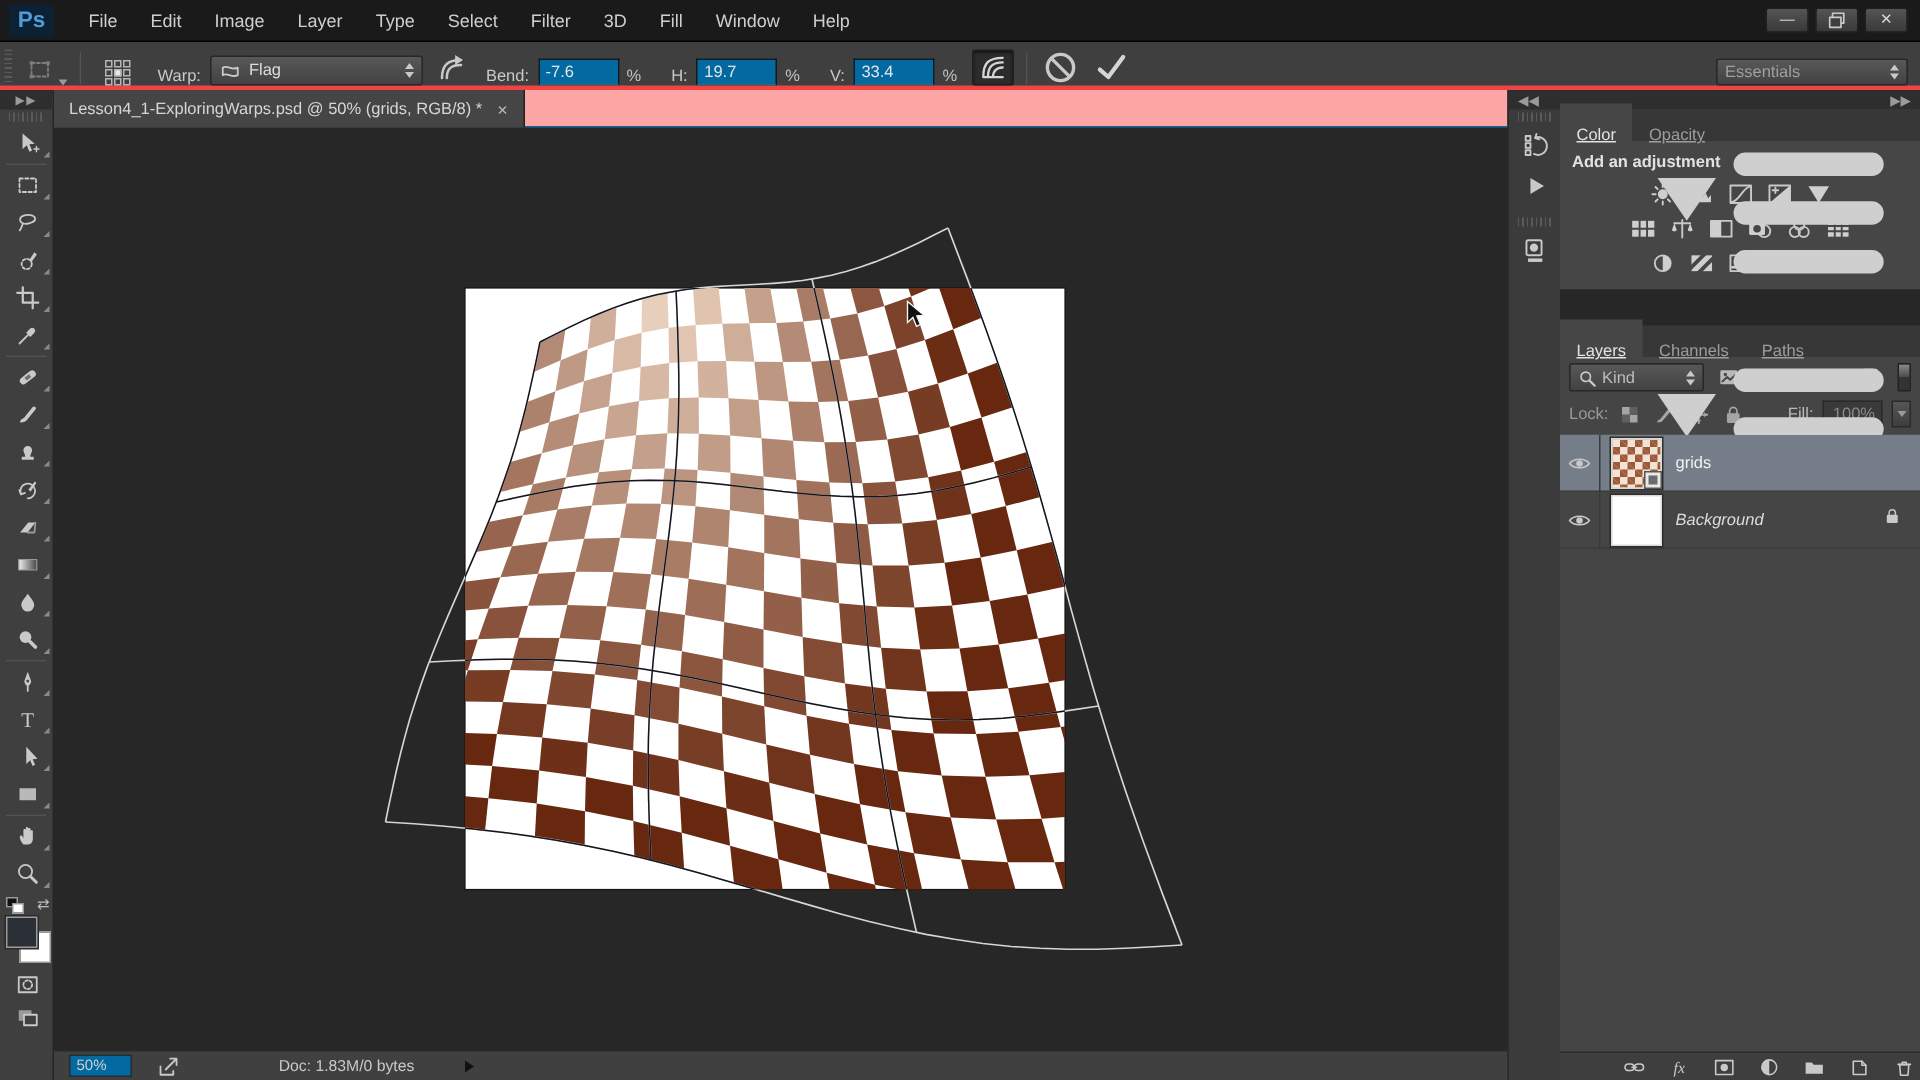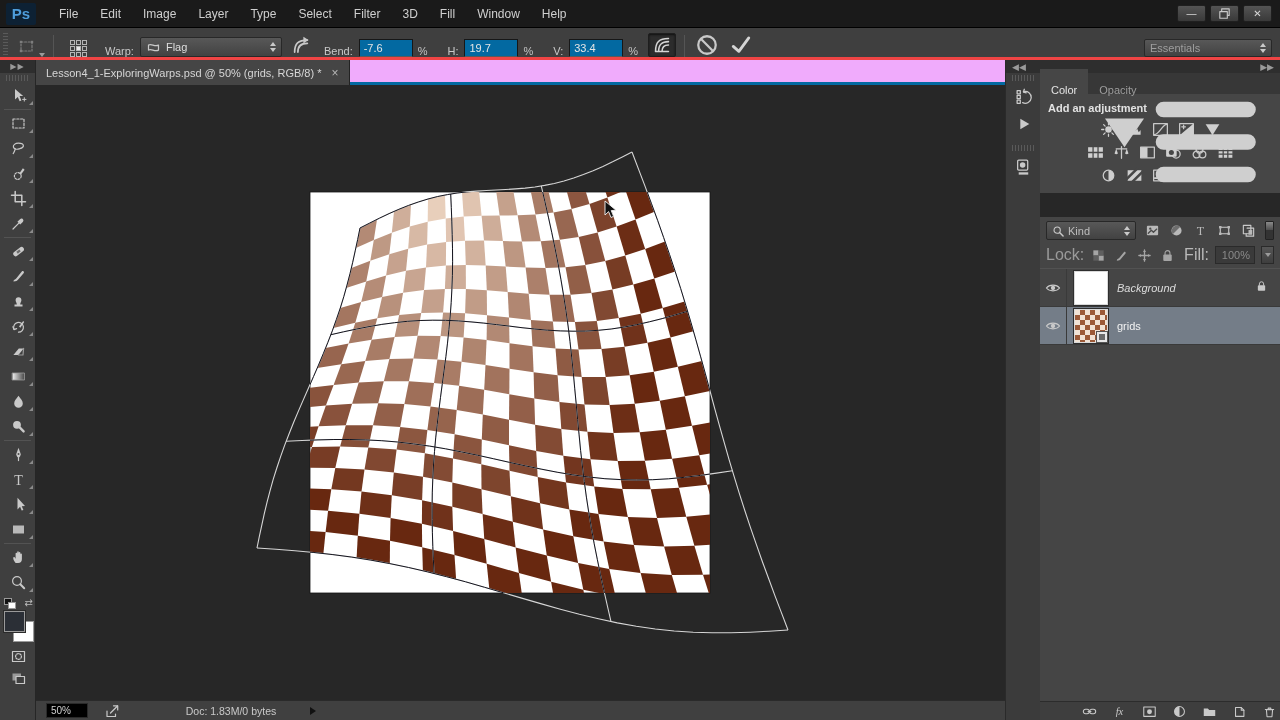--- a/index.html
+++ b/index.html
@@ -69,72 +69,72 @@
   .mini-default .b { position:absolute; left:4px; top:4px; width:8px; height:7px; background:#fff; border:1px solid #999; }
   .mini-swap { position:absolute; right:3px; top:0; color:#bdbdbd; font-size:10px; }
   .fg-swatch { position:absolute; left:4px; top:14px; width:21px; height:21px; background:#2b2f36;
                border:1px solid #9a9a9a; box-shadow:0 0 0 1px #2a2a2a; z-index:2; }
   .bg-swatch { position:absolute; left:13px; top:24px; width:21px; height:21px; background:#fff;
                border:1px solid #9a9a9a; }
   .tb-bottom-btn { width:36px; height:22px; display:flex; align-items:center; justify-content:center; }
   .tb-bottom-btn svg { width:17px; height:17px; }
 
   .center { position:absolute; left:36px; top:60px; width:969px; bottom:0; }
-  .tabbar { position:absolute; left:0; top:0; right:0; height:25px; background:#f0abfc;
-            border-bottom:3px solid #0369a1; display:flex; }
+  .tabbar { position:absolute; left:0; top:0; right:0; height:25px; background:#fca5a5;
+            border-bottom:1px solid #0369a1; display:flex; }
   .doctab { background:#454545; color:#d6d6d6; font-size:11px; display:flex; align-items:center;
             padding:0 10px; gap:10px; border-right:1px solid #222; height:25px; }
   .doctab .x { color:#b5b5b5; font-size:12px; }
   .canvas { position:absolute; left:0; top:25px; right:0; bottom:20px; background:#272727; overflow:hidden; }
   .canvas svg.stage { position:absolute; left:0; top:0; width:969px; height:615px; }
   .cursor { position:absolute; left:568px; top:115px; width:14px; height:19px; }
 
   .statusbar { position:absolute; left:0; right:0; bottom:0; height:20px; background:#404040;
                border-top:1px solid #2a2a2a; display:flex; align-items:center; color:#c5c5c5; font-size:11px; }
-  .zoom-field { width:42px; height:15px; margin-left:10px; background:#000000; border:1px solid #2a2a2a;
+  .zoom-field { width:42px; height:15px; margin-left:10px; background:#0369a1; border:1px solid #2a2a2a;
                 color:#cfcfcf; font-size:10px; padding:0 4px; font-family:"Liberation Sans",sans-serif; }
   .export-btn { width:20px; height:16px; margin-left:14px; }
   .doc-seg { margin-left:34px; width:150px; text-align:center; color:#c9c9c9; font-size:10.5px; }
   .popup-arrow { width:0; height:0; border-top:4px solid transparent; border-bottom:4px solid transparent;
                  border-left:6px solid #111; margin-left:4px; }
 
   
   .iconstrip { position:absolute; left:1005px; top:60px; width:35px; bottom:0; background:#3b3b3b;
                border-left:1px solid #2a2a2a; }
   .strip-head { height:13px; background:#2e2e2e; color:#9a9a9a; font-size:9px; display:flex;
                 align-items:center; padding-left:6px; }
   .strip-btn { width:35px; height:27px; display:flex; align-items:center; justify-content:center; }
   .strip-btn svg { width:18px; height:18px; }
 
   
   .dock { position:absolute; left:1040px; top:60px; width:240px; bottom:0; background:#272727; }
   .dock-head { height:13px; background:#2e2e2e; color:#9a9a9a; font-size:9px; display:flex;
                align-items:center; justify-content:flex-end; padding-right:6px; }
   .pgroup { background:#444; }
   .ptabs { display:flex; background:#373737; height:21px; align-items:flex-end; position:relative; }
-  .ptab { font-size:11px; padding:21px 11px 4px; color:#9d9d9d; height:21px; display:flex; align-items:center; }
+  .ptab { font-size:11px; padding:21px 11px 4px; color:#9d9d9d; height:21px; display:flex; align-items:center;text-decoration:underline; }
   .ptab.active { background:#464646; color:#e3e3e3; }
   .pmenu { position:absolute; right:6px; top:4px; }
   .adj-content { background:#464646; padding:4px 0 6px; }
   .adj-heading { color:#e2e2e2; font-size:11px; font-weight:bold; padding:4px 0 4px 8px; }
   .adj-row { display:flex; justify-content:center; gap:7px; padding:3px 0; }
   .adj { width:19px; height:17px; }
   .adj svg { width:100%; height:100%; }
   .dock-gap { height:4px; background:#272727; }
 
   .layers-panel { position:absolute; left:0; top:157px; right:0; bottom:0; display:flex; flex-direction:column; }
   .lp-content { background:#454545; flex:1; display:flex; flex-direction:column; overflow:hidden; }
   .lp-row { display:flex; align-items:center; padding:4px 6px; gap:6px; }
   .kind-dd { width:94px; height:19px; gap:4px; font-size:11px; color:#bdbdbd; }
   .fbtn { width:21px; height:18px; display:flex; align-items:center; justify-content:center; }
   .fbtn svg { width:15px; height:15px; }
   .filter-toggle { margin-left:auto; width:9px; height:19px; background:linear-gradient(#8a8a8a,#4a4a4a 50%,#333 50%);
                    border:1px solid #222; border-radius:1px; }
   .blend-dd { width:150px; height:19px; font-size:11px; }
-  .lbl { font-size:16px; color:#b9b9b9;text-align:right; }
+  .lbl { font-size:11px; color:#b9b9b9;text-align:right; }
   .val-box { width:40px; height:18px; background:#3a3a3a; border:1px solid #2a2a2a; color:#e0e0e0;
              font-size:11px; display:flex; align-items:center; justify-content:flex-end; padding:0 4px; }
   .val-box.dim2 { color:#8a8a8a; }
   .dd-btn { width:13px; height:18px; background:linear-gradient(#565656,#3e3e3e); border:1px solid #2a2a2a;
             display:flex; align-items:center; justify-content:center; }
   .lockicons { display:flex; gap:6px; }
   .lockicons .fbtn { width:17px; }
   .lp-divider { height:1px; background:#323232; border-bottom:1px solid #525252; }
 
   .layer-row { display:flex; align-items:center; height:38px; border-bottom:1px solid #3a3a3a; position:relative; }
@@ -726,20 +726,29 @@
                   <rect x="2.5" y="3" width="13" height="10" fill="url(#tg2)" stroke="#9a9a9a" stroke-width=".8"></rect>
                 </svg></span>
             </div>
           </div>
       </div>
     </div>
 
     <div class="dock-gap"></div>
 
     <div class="layers-panel">
+      <div class="ptabs">
+        <div class="ptab active">Layers</div>
+        <div class="ptab">Channels</div>
+        <div class="ptab">Paths</div>
+        <div class="pmenu"><svg viewBox="0 0 18 10" width="100%" height="100%" fill="none" stroke="#c9c9c9" stroke-width="1.2" stroke-linecap="round" stroke-linejoin="round">
+              <path d="M5 3.2 L8 3.2 L6.5 5.4 Z" fill="#cfcfcf" stroke="none"></path>
+              <path d="M9.5 2.5 H16 M9.5 5 H16 M9.5 7.5 H16" stroke="#cfcfcf"></path>
+            </svg></div>
+      </div>
       <div class="lp-content">
         <div class="lp-row">
           <div class="dd kind-dd">
             <span style="width:12px;height:12px;display:inline-block"><svg viewBox="0 0 13 13" width="100%" height="100%" fill="none" stroke="#c9c9c9" stroke-width="1.2" stroke-linecap="round" stroke-linejoin="round">
                   <circle cx="5.6" cy="5.6" r="3.4"></circle>
                   <path d="M8.2 8.2 L12 12" stroke-width="1.6"></path>
                 </svg></span>
             <span>Kind</span>
             <span class="spin">
                 <i class="up"></i>
@@ -814,45 +823,45 @@
               </span>
             </div>
           <span class="lbl" style="margin-left:auto">Fill:</span>
           <div class="val-box dim2">100%</div>
           <div class="dd-btn">
               <i class="caret"></i>
             </div>
         </div>
         <div class="lp-divider"></div>
         <div id="layerrows">
+            <div class="layer-row sel">
+              <div class="eye-cell">
+                <svg viewBox="0 0 17 12" width="100%" height="100%" fill="none" stroke="#c9c9c9" stroke-width="1.2" stroke-linecap="round" stroke-linejoin="round">
+                  <path d="M1.5 6 C4.5 2 12.5 2 15.5 6 C12.5 10 4.5 10 1.5 6 Z"></path>
+                  <circle cx="8.5" cy="6" r="2.3" fill="#c9c9c9" stroke="none"></circle>
+                </svg>
+              </div>
+              <div class="thumb checker">
+                <span class="so-badge"></span>
+              </div>
+              <span class="lname">grids</span>
+            </div>
             <div class="layer-row">
               <div class="eye-cell">
                 <svg viewBox="0 0 17 12" width="100%" height="100%" fill="none" stroke="#c9c9c9" stroke-width="1.2" stroke-linecap="round" stroke-linejoin="round">
                   <path d="M1.5 6 C4.5 2 12.5 2 15.5 6 C12.5 10 4.5 10 1.5 6 Z"></path>
                   <circle cx="8.5" cy="6" r="2.3" fill="#c9c9c9" stroke="none"></circle>
                 </svg>
               </div>
               <div class="thumb"></div>
               <span class="lname ital">Background</span>
               <span class="row-lock"><svg viewBox="0 0 16 16" width="100%" height="100%" fill="none" stroke="#c9c9c9" stroke-width="1.2" stroke-linecap="round" stroke-linejoin="round">
                   <rect x="3.5" y="7" width="9" height="6.8" rx="1" fill="#c9c9c9" stroke="none"></rect>
                   <path d="M5.4 7 V5.4 A2.6 2.6 0 0 1 10.6 5.4 V7"></path>
                 </svg></span>
-            </div>
-            <div class="layer-row sel">
-              <div class="eye-cell">
-                <svg viewBox="0 0 17 12" width="100%" height="100%" fill="none" stroke="#c9c9c9" stroke-width="1.2" stroke-linecap="round" stroke-linejoin="round">
-                  <path d="M1.5 6 C4.5 2 12.5 2 15.5 6 C12.5 10 4.5 10 1.5 6 Z"></path>
-                  <circle cx="8.5" cy="6" r="2.3" fill="#c9c9c9" stroke="none"></circle>
-                </svg>
-              </div>
-              <div class="thumb checker">
-                <span class="so-badge"></span>
-              </div>
-              <span class="lname">grids</span>
             </div>
           </div>
         <div class="lp-fill"></div>
         <div class="lp-bottom" id="bottomicons">
             <span class="fbtn">
               <svg viewBox="0 0 17 16" width="100%" height="100%" fill="none" stroke="#c9c9c9" stroke-width="1.2" stroke-linecap="round" stroke-linejoin="round">
                 <rect x="1.5" y="5.5" width="6.8" height="5" rx="2.5"></rect>
                 <rect x="8.7" y="5.5" width="6.8" height="5" rx="2.5"></rect>
                 <path d="M6.8 8 H10.2"></path>
               </svg>

